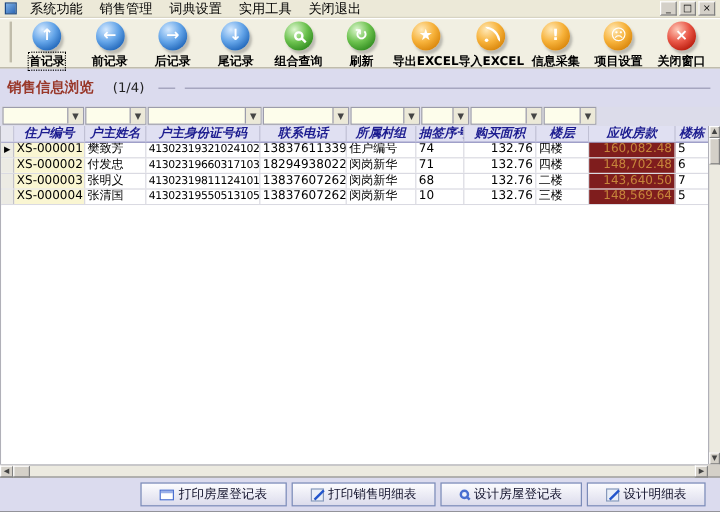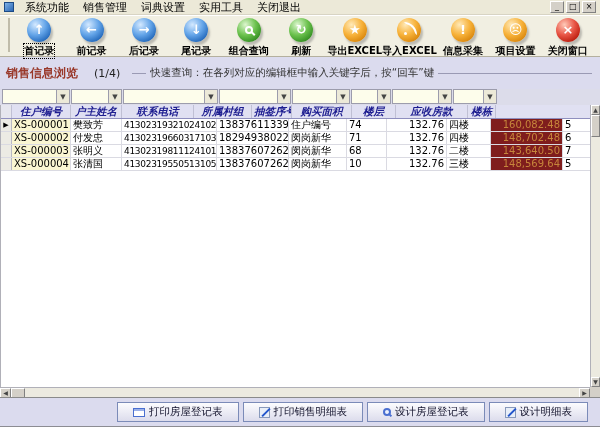--- a/index.html
+++ b/index.html
@@ -162,21 +162,20 @@
     <div class="tbtn">
       <span class="sphere red">×</span>
       <span class="tlabel">关闭窗口</span>
     </div>
   </div>
 
   <div class="caption">
     <span class="ptitle">销售信息浏览</span>
     <span class="pcount">(1/4)</span>
     <span class="sep short"></span>
-    <span class="hint">快速查询：在各列对应的编辑框中输入关键字后，按“回车”键</span>
     <span class="sep long"></span>
   </div>
 
   <div class="filters">
     <span class="combo" style="width:68px">
         <span class="field"></span>
         <span class="dd">▼</span>
       </span>
     <span class="combo" style="width:51px">
         <span class="field"></span>
@@ -207,20 +206,21 @@
         <span class="dd">▼</span>
       </span>
   </div>
 
   <div class="gridwrap">
     <div class="grid">
       <div class="hrow">
         <span class="cell c0"></span>
         <span class="cell c1">住户编号</span>
         <span class="cell c2">户主姓名</span>
+        <span class="cell c3">户主身份证号码</span>
         <span class="cell c4">联系电话</span>
         <span class="cell c5">所属村组</span>
         <span class="cell c6">抽签序号</span>
         <span class="cell c7">购买面积</span>
         <span class="cell c8">楼层</span>
         <span class="cell c9">应收房款</span>
         <span class="cell c10">楼栋</span>
       </div>
 
       <div class="drow">

